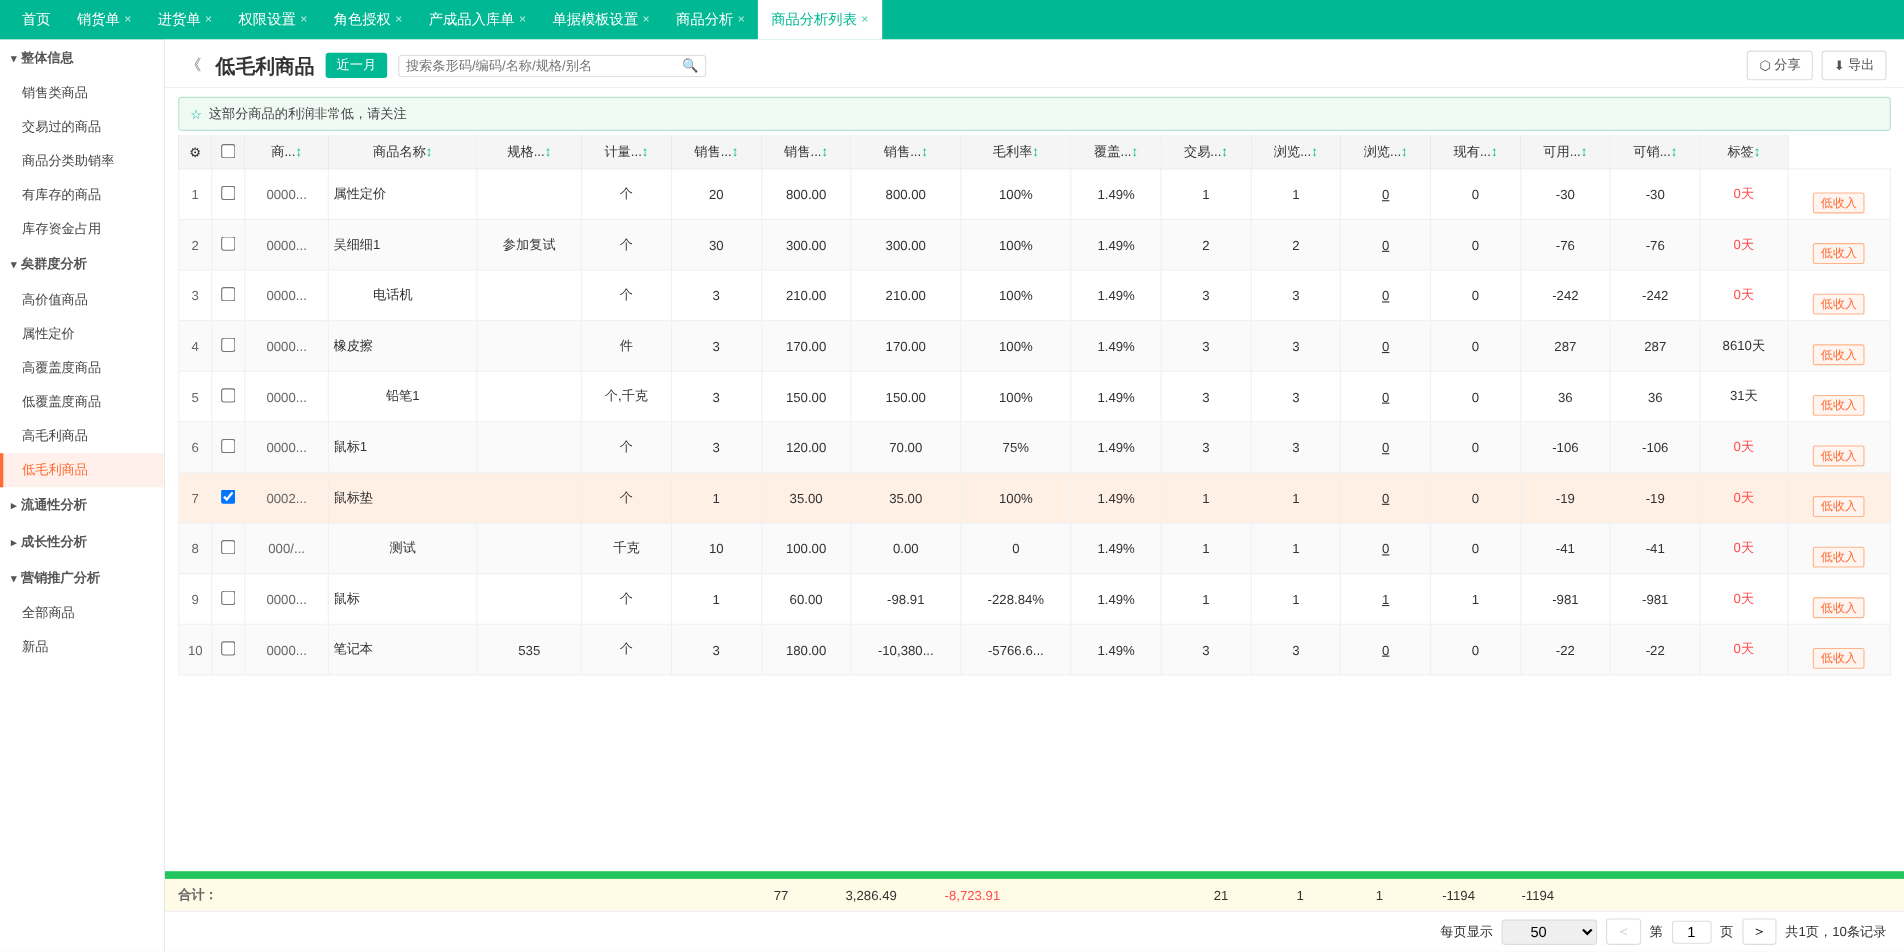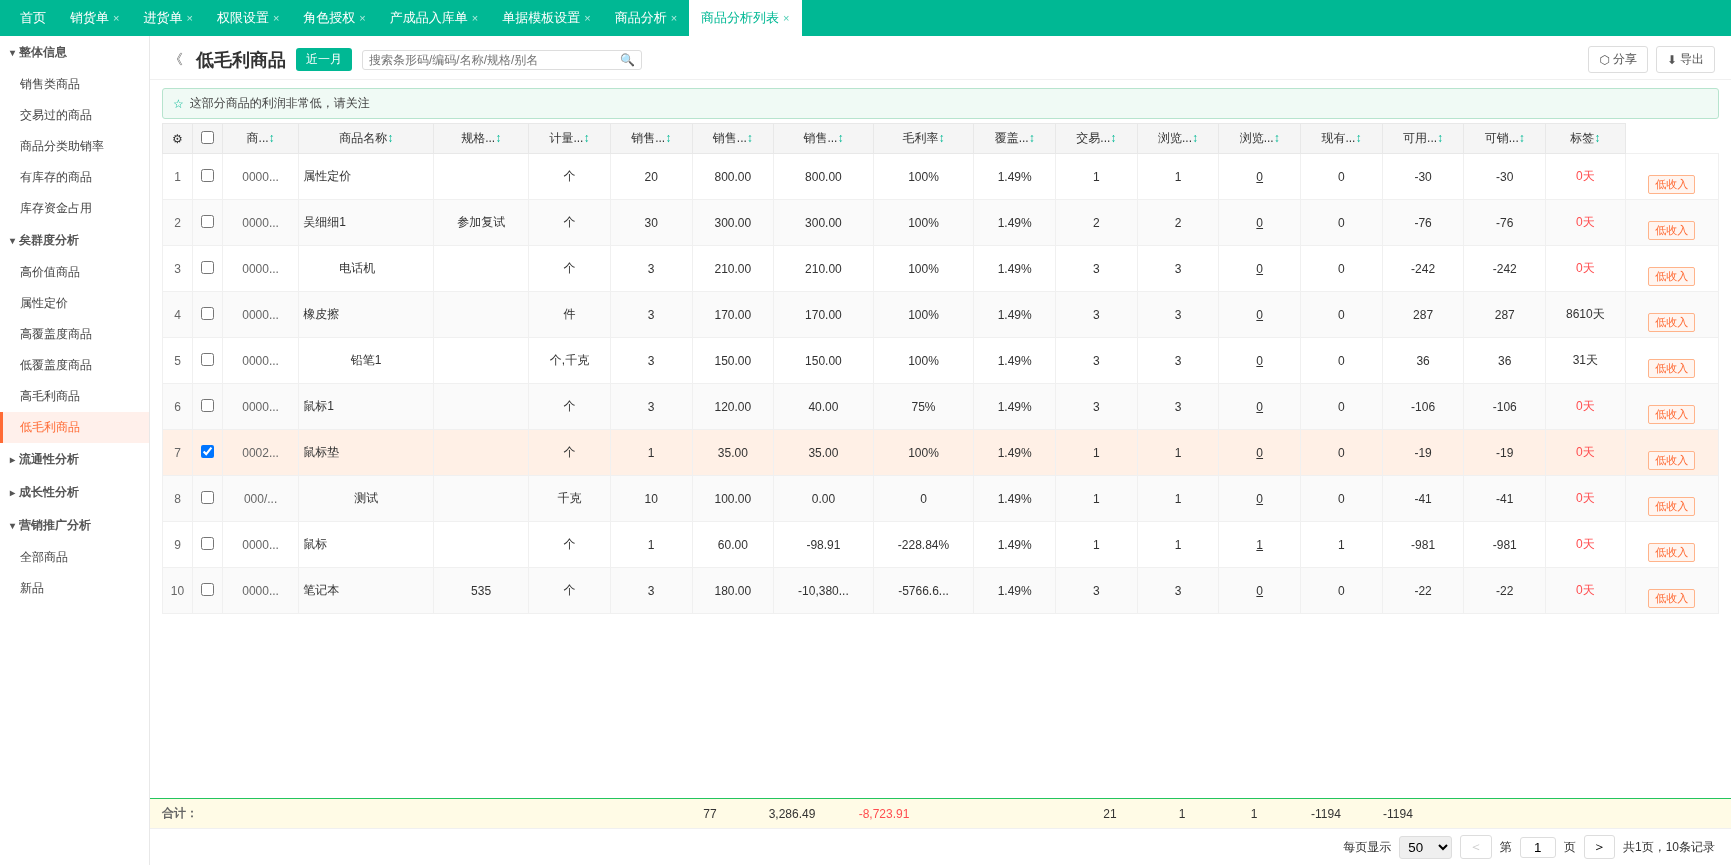--- a/index.html
+++ b/index.html
@@ -188,21 +188,21 @@
       padding: 1px 6px;
       border-radius: 2px;
       font-size: 11px;
     }
     .tag-low-income { color: #ff6b35; border: 1px solid #ffb38a; background: #fff5f0; margin-top: 16px; }
     .col-red { color: #ff4d4f; }
     
     
     .footer-summary {
       background: #fffbe6;
-      border-top: 1px solid #22c55e;
+      border-top: 7px solid #22c55e;
       padding: 6px 12px;
       display: flex;
       align-items: center;
       font-size: 12px;
     }
     .footer-summary .label { color: #666; margin-right: 20px; font-weight: bold; }
     .summary-values { display: flex; gap: 12px; flex: 1; }
     .summary-cell {
       text-align: center;
       padding: 0 4px;
@@ -214,21 +214,21 @@
       display: flex;
       align-items: center;
       justify-content: flex-end;
       padding: 6px 16px;
       background: #fff;
       border-top: 1px solid #f0f0f0;
       gap: 8px;
       font-size: 12px;
     }
     .pagination-bar select {
-      padding: 2px 4px;
+      padding: 2px 21px;
       border: 1px solid #ddd;
       border-radius: 3px;
     }
     .page-btn {
       padding: 2px 8px;
       border: 1px solid #ddd;
       background: #fff;
       cursor: pointer;
       border-radius: 3px;
     }
@@ -461,21 +461,21 @@
     </tr>
             <tr>
       <td class="row-num">6</td>
       <td><input type="checkbox" style=""></td>
       <td class="code-link">0000...</td>
       <td style="text-align:left;">鼠标1</td>
       <td></td>
       <td>个</td>
       <td>3</td>
       <td>120.00</td>
-      <td>40.00</td>
+      <td>70.00</td>
       <td>75%</td>
       <td>1.49%</td>
       <td>3</td>
       <td>3</td>
       <td><span class="underline-link">0</span></td>
       <td>0</td>
       <td>-106</td>
       <td>-106</td>
       <td class="col-red">0天</td>
       <td><span class="tag-badge tag-low-income">低收入</span></td>

